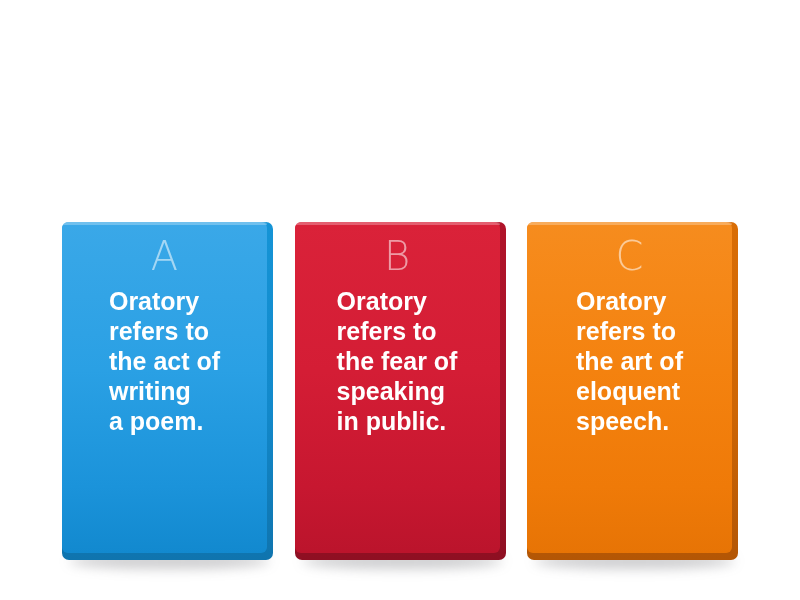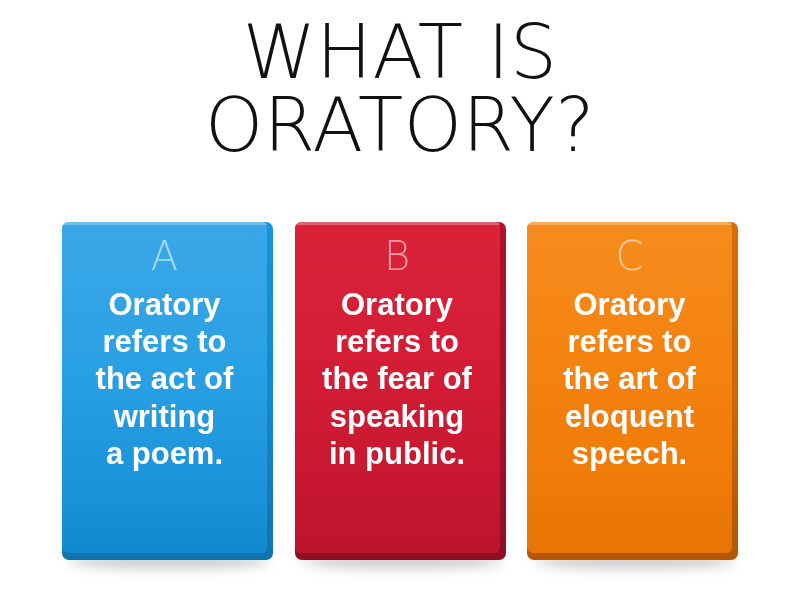--- a/index.html
+++ b/index.html
@@ -115,25 +115,25 @@
     font-size: 40px;
     line-height: 1;
     font-weight: 300;
     font-family: "DejaVu Sans", "Liberation Sans", sans-serif;
     color: rgba(255, 255, 255, 0.55);
     margin: 0 0 10px 0;
     user-select: none;
   }
 
   .card-text {
-    font-size: 31px;
+    font-size: 25px;
     line-height: 1.20;
     font-weight: bold;
     color: #ffffff;
-    text-align: center;
+    text-align: left;
     padding: 0 8px;
     margin: 0;
     white-space: pre-line;
     -webkit-font-smoothing: antialiased;
   }
 
   
   .card-blue .card-body {
     background: linear-gradient(180deg, #1594d6 0%, #1289cb 55%, #0f74ae 100%);
   }
@@ -153,22 +153,20 @@
   }
   .card-orange .card-face {
     background: linear-gradient(180deg, #f68c1e 0%, #f4820f 45%, #ef7a08 80%, #e77405 100%);
   }
 </style>
 </head>
 <body>
 
 <div class="quiz-stage">
 
-  <div class="question-title">WHAT IS
-ORATORY?</div>
 
   <div class="answers-row">
 
     <div class="answer-card card-blue">
       <div class="card-body"></div>
       <div class="card-face">
         <div class="card-letter">A</div>
         <div class="card-text">Oratory
 refers to
 the act of

